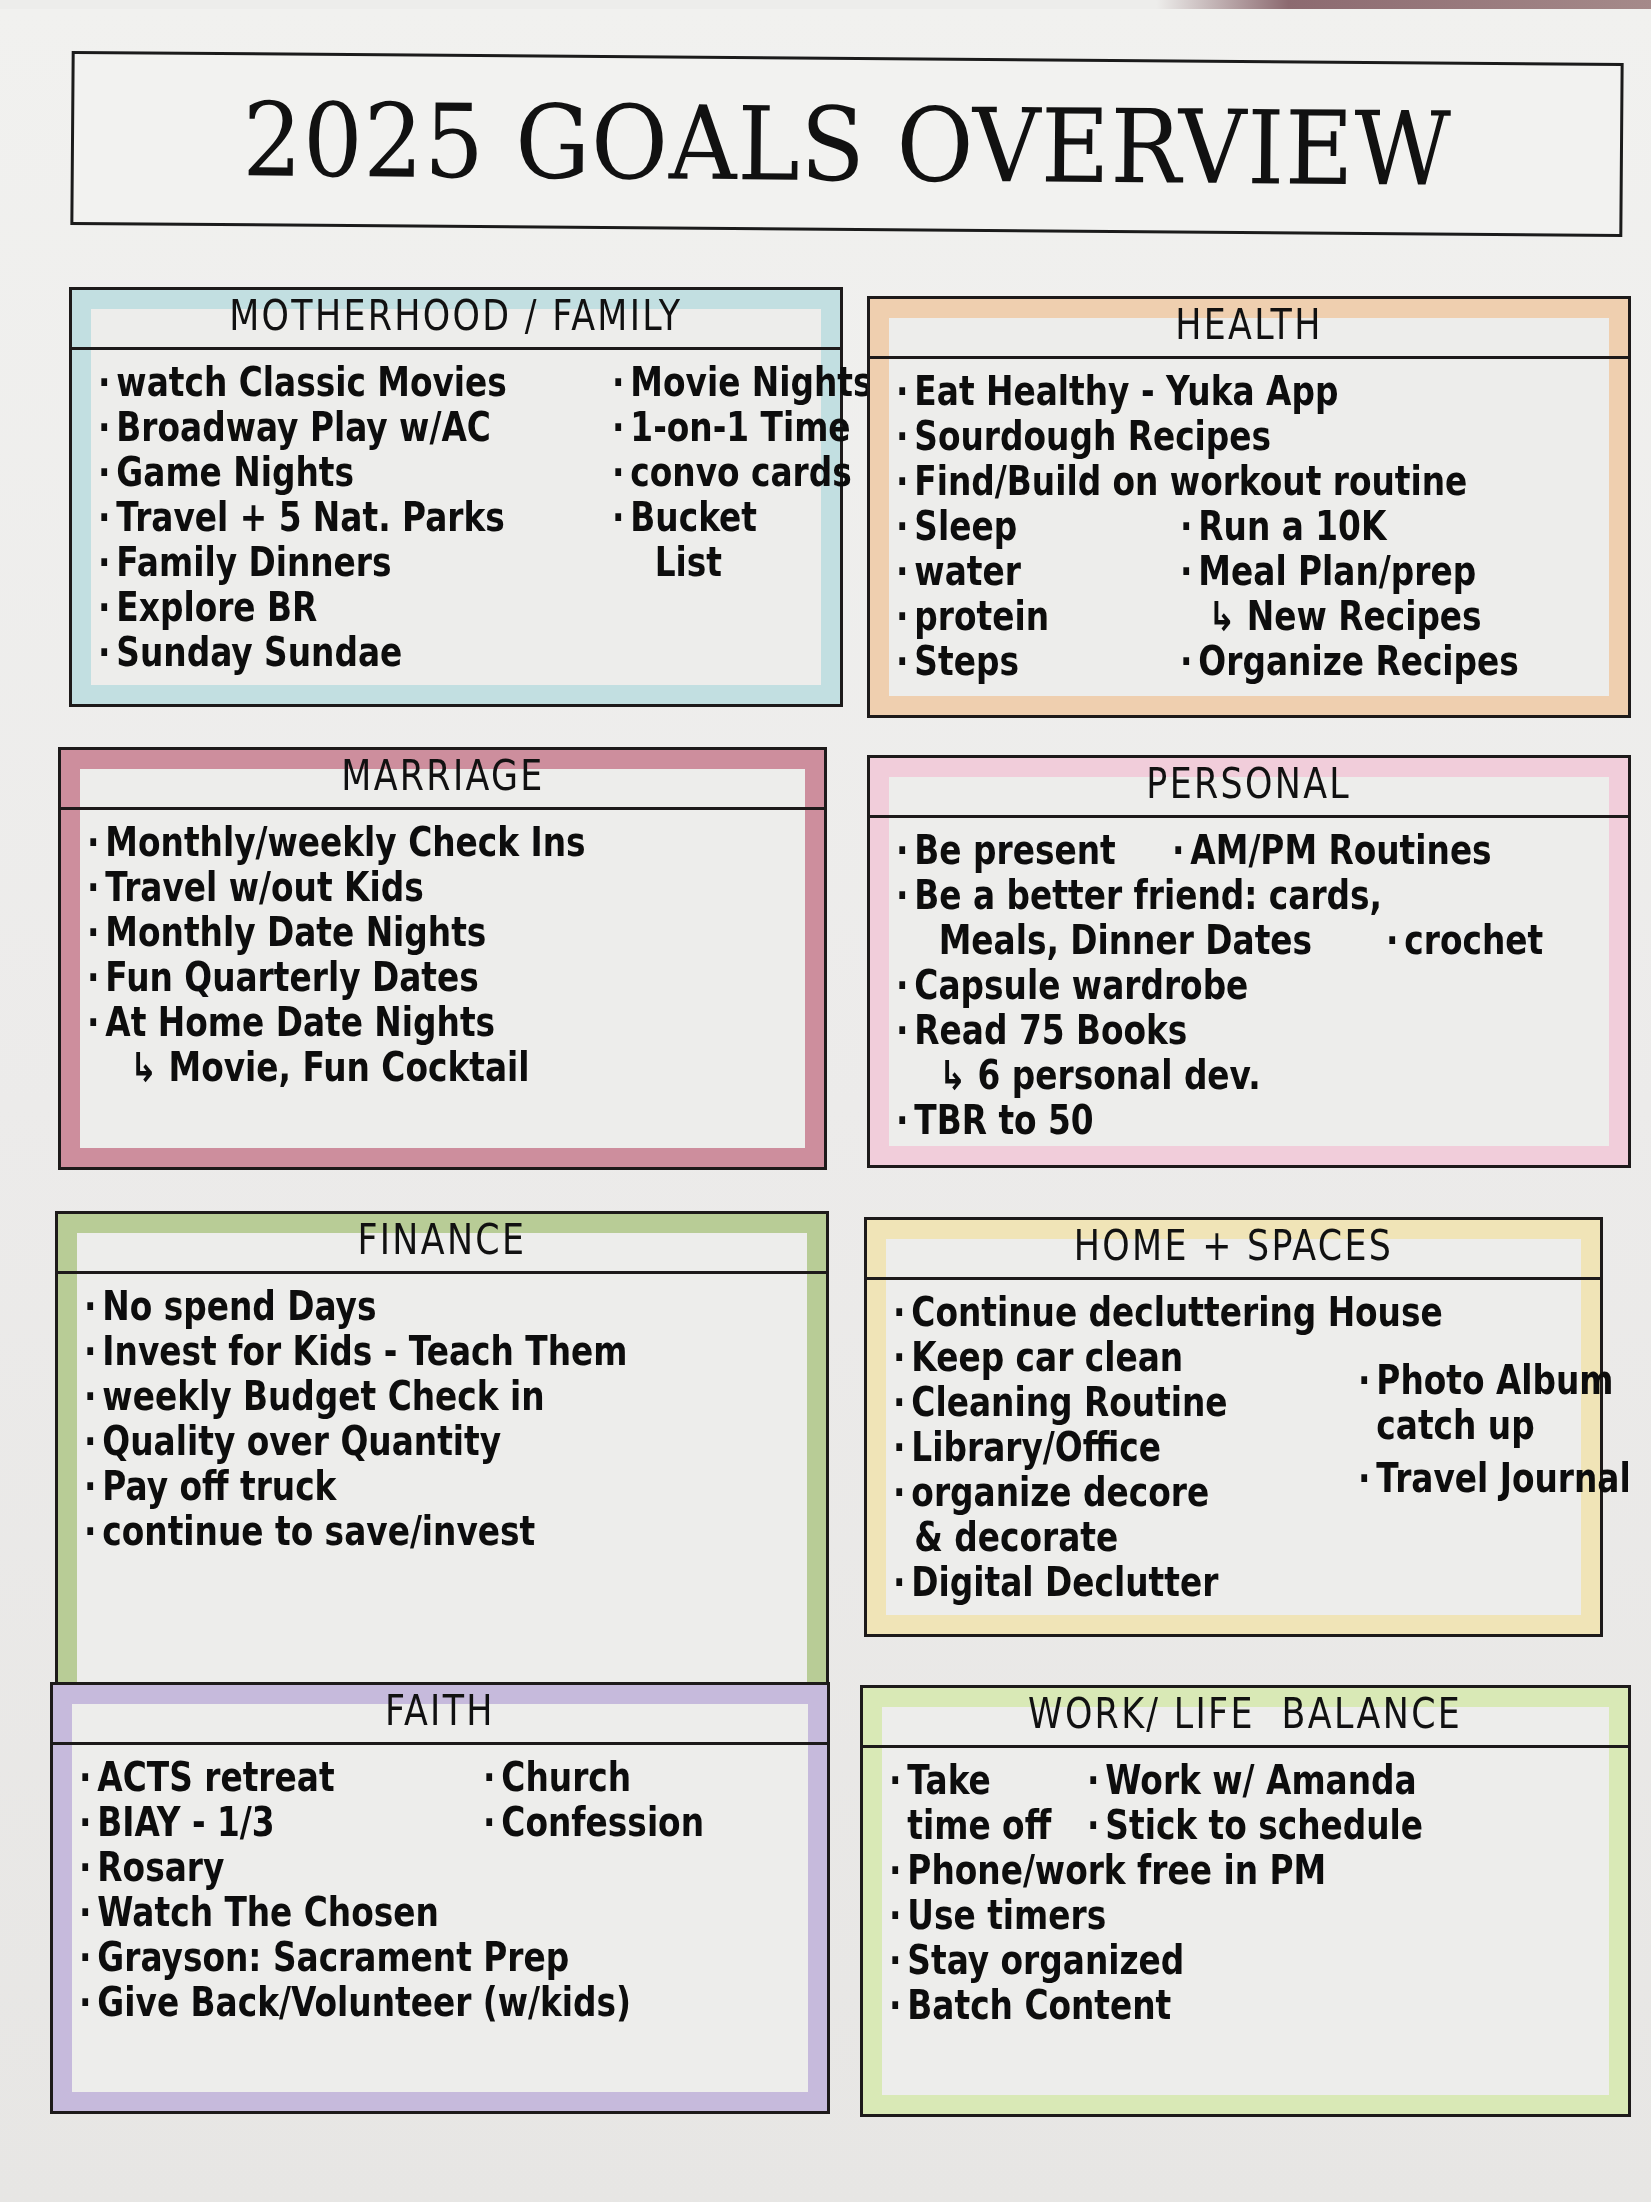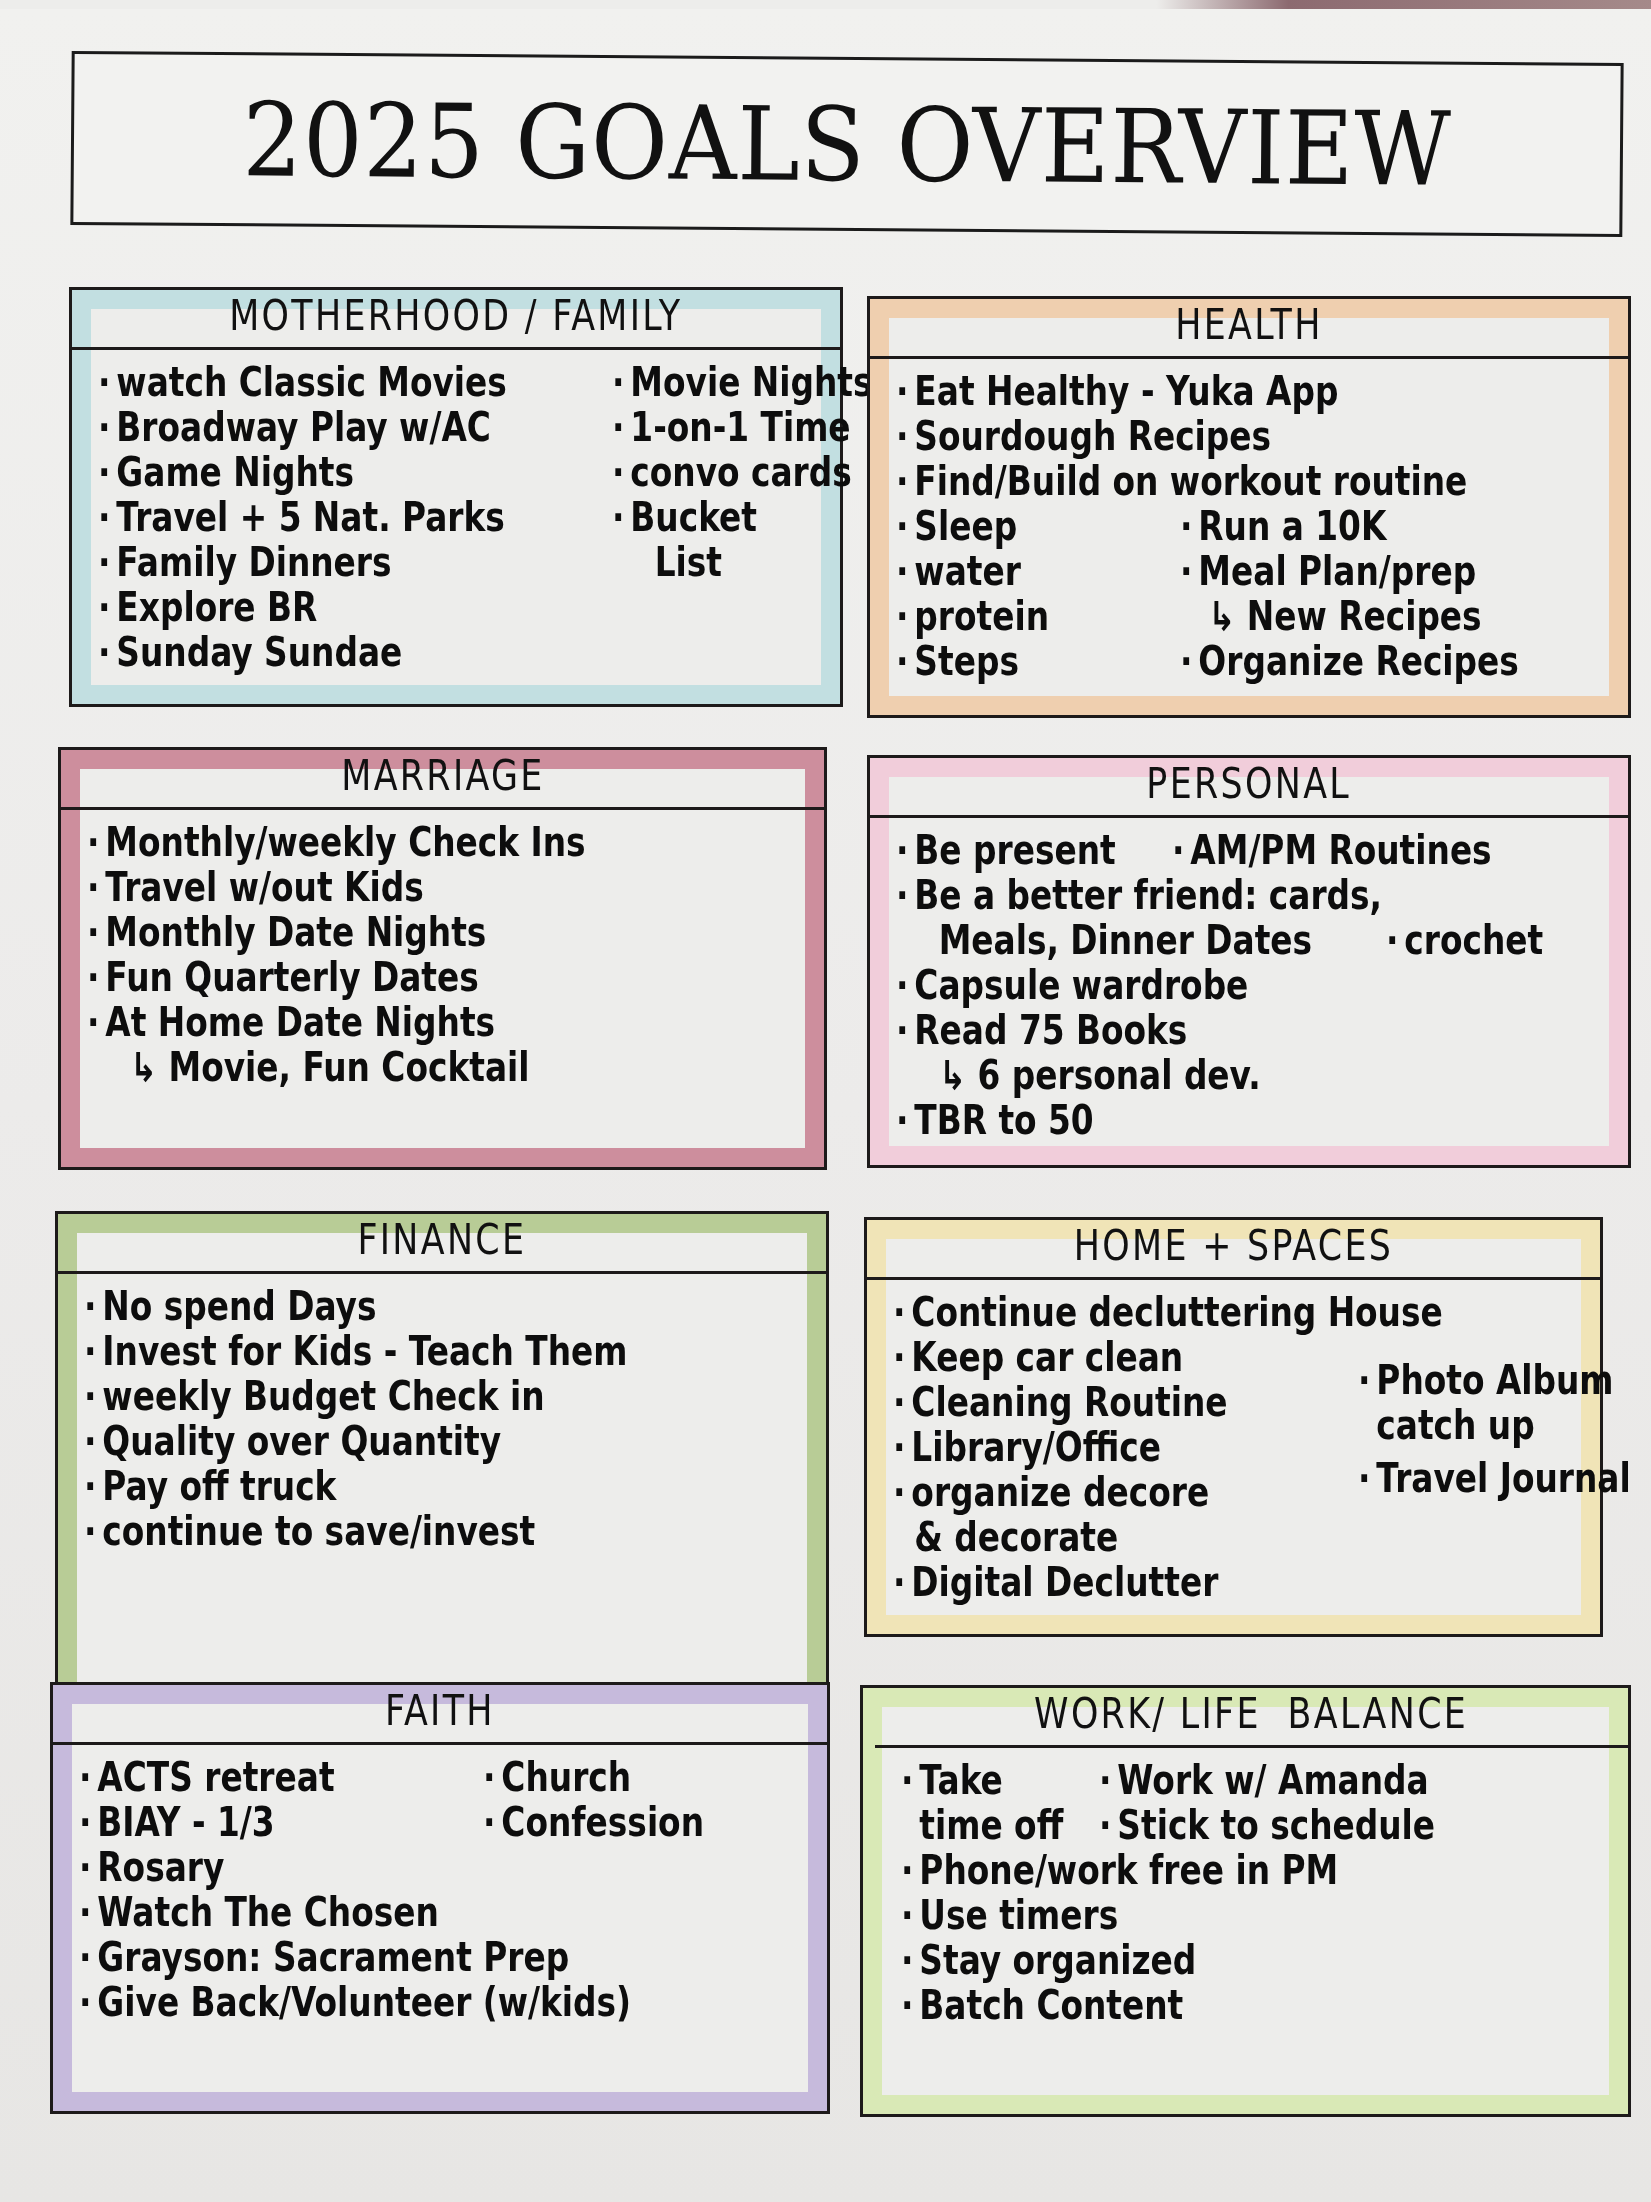--- a/index.html
+++ b/index.html
@@ -66,21 +66,21 @@
   .item.sub { padding-left: 52px; }
   .sp-gap { height: 8.6px; }
 
   #c-moth { left: 69px;   top: 287px;  width: 774px;  height: 420px; }
   #c-health { left: 867px; top: 296px; width: 764px; height: 422px; }
   #c-marr { left: 58px;   top: 747px;  width: 769px;  height: 423px; }
   #c-pers { left: 867px; top: 755px;  width: 764px;  height: 413px; }
   #c-fin  { left: 55px;   top: 1211px; width: 774px;  height: 520px; }
   #c-home { left: 864px; top: 1217px; width: 739px;  height: 420px; }
   #c-faith { left: 50px;  top: 1682px; width: 780px;  height: 432px; }
-  #c-work { left: 860px; top: 1685px; width: 771px;  height: 432px; padding-left: 12px; }
+  #c-work { left: 860px; top: 1685px; width: 771px;  height: 432px; }
 
   .side .item { width: auto; }
 </style>
 </head>
 <body>
 
 <div class="photo-edge"></div>
 <div class="paper"></div>
 
 <div class="title-box">

